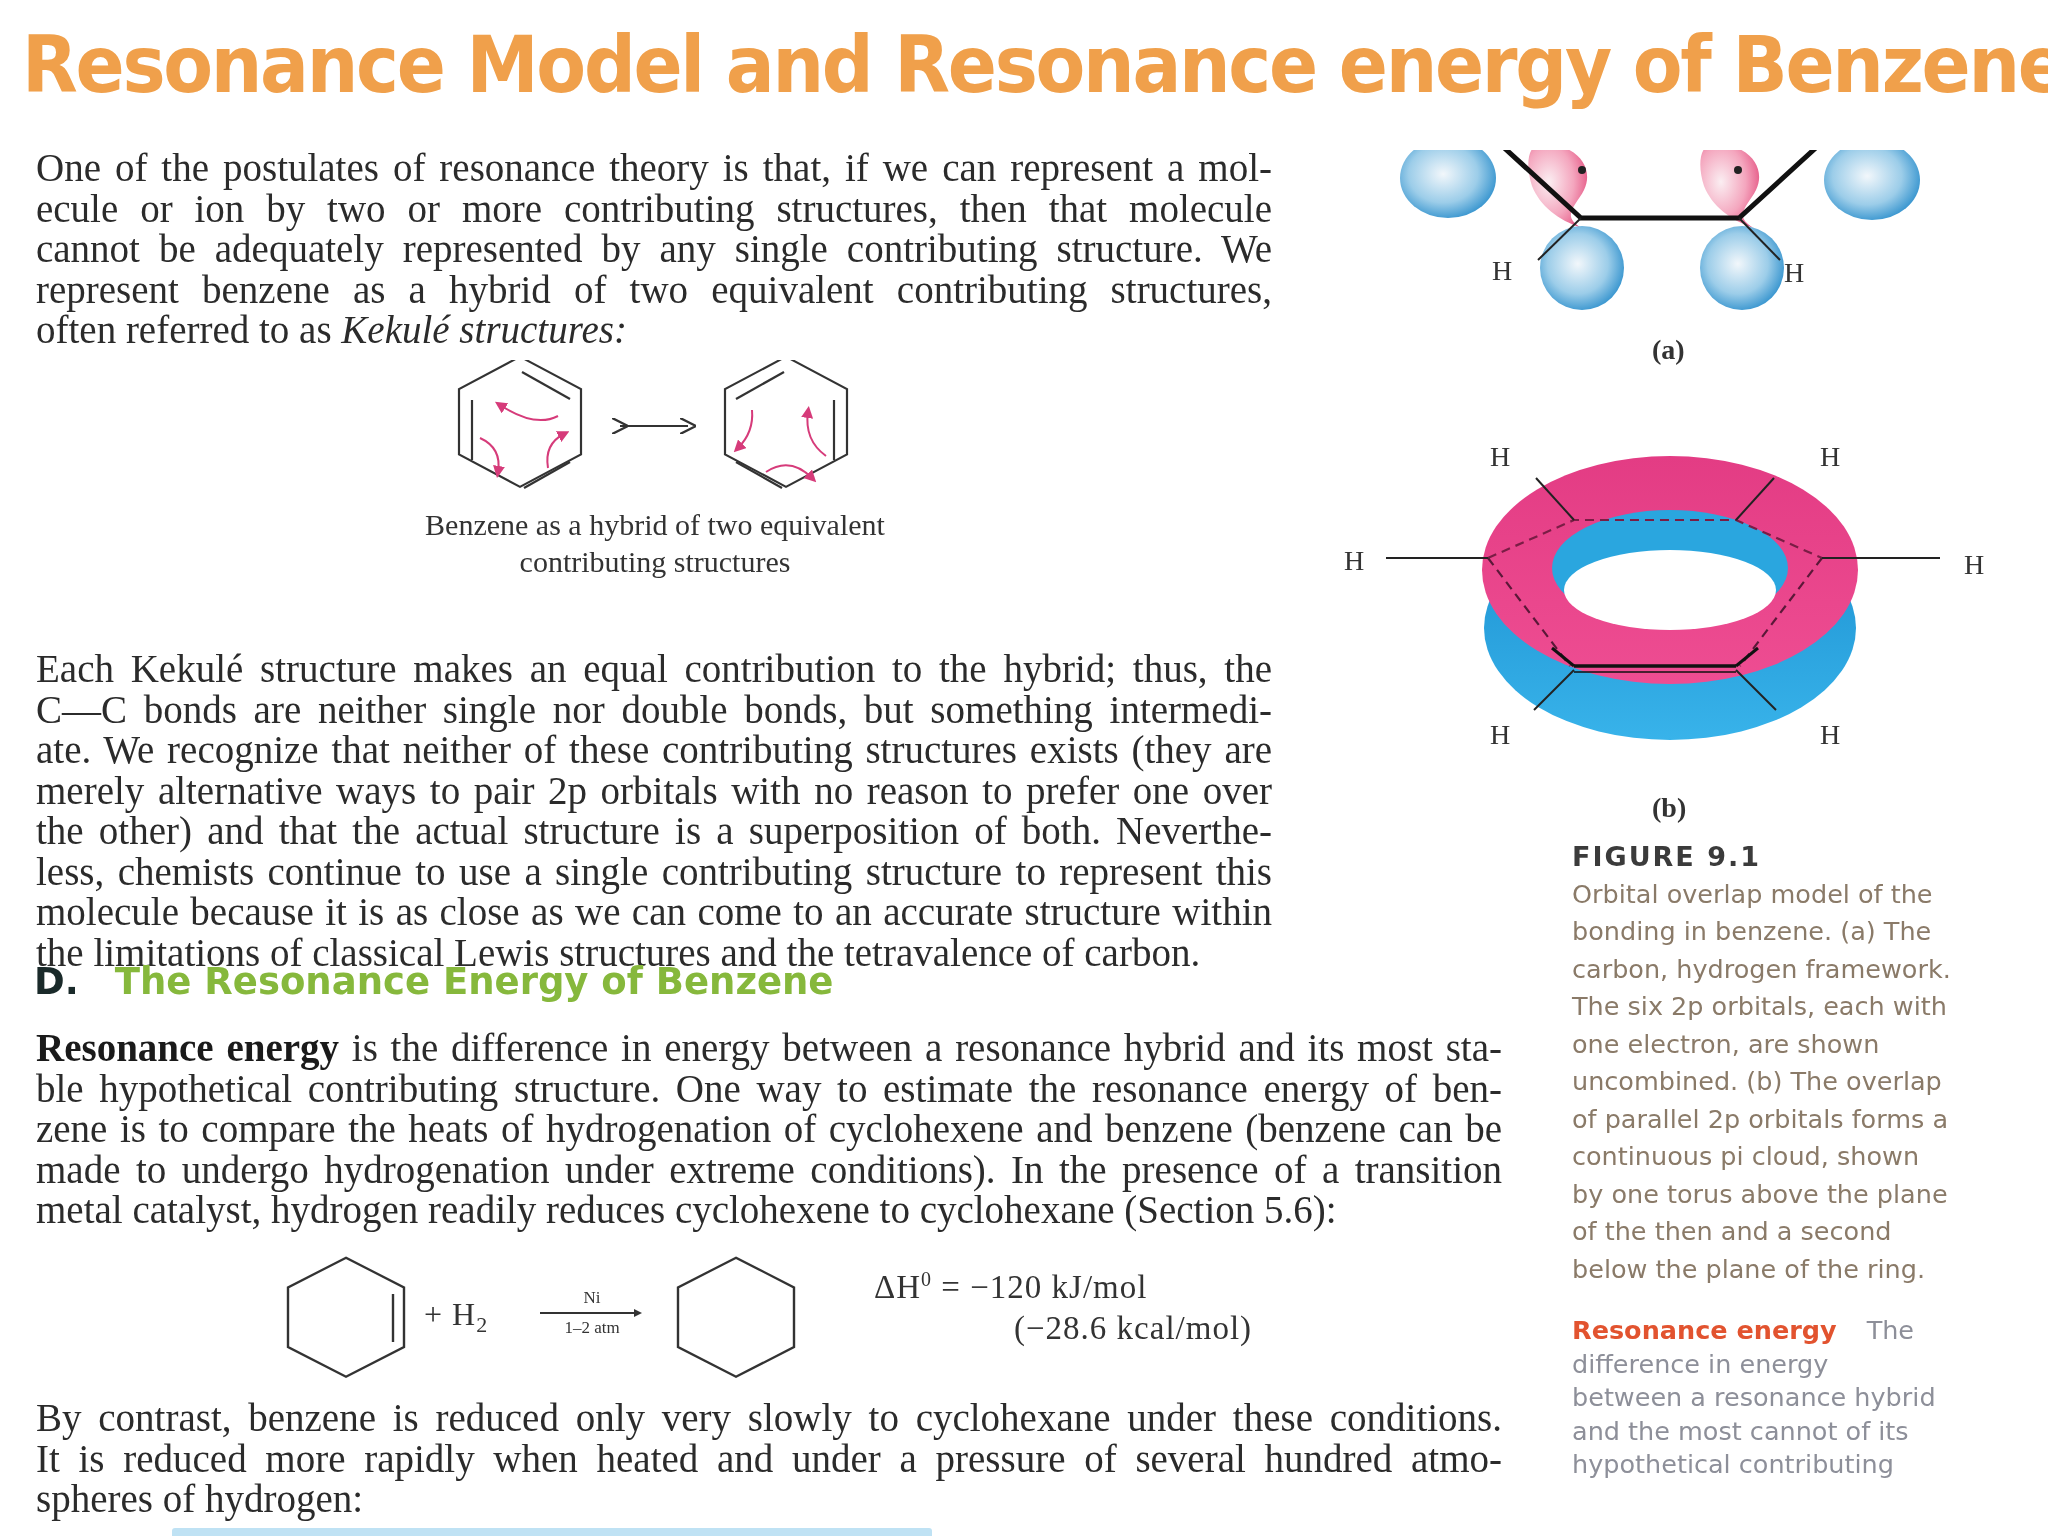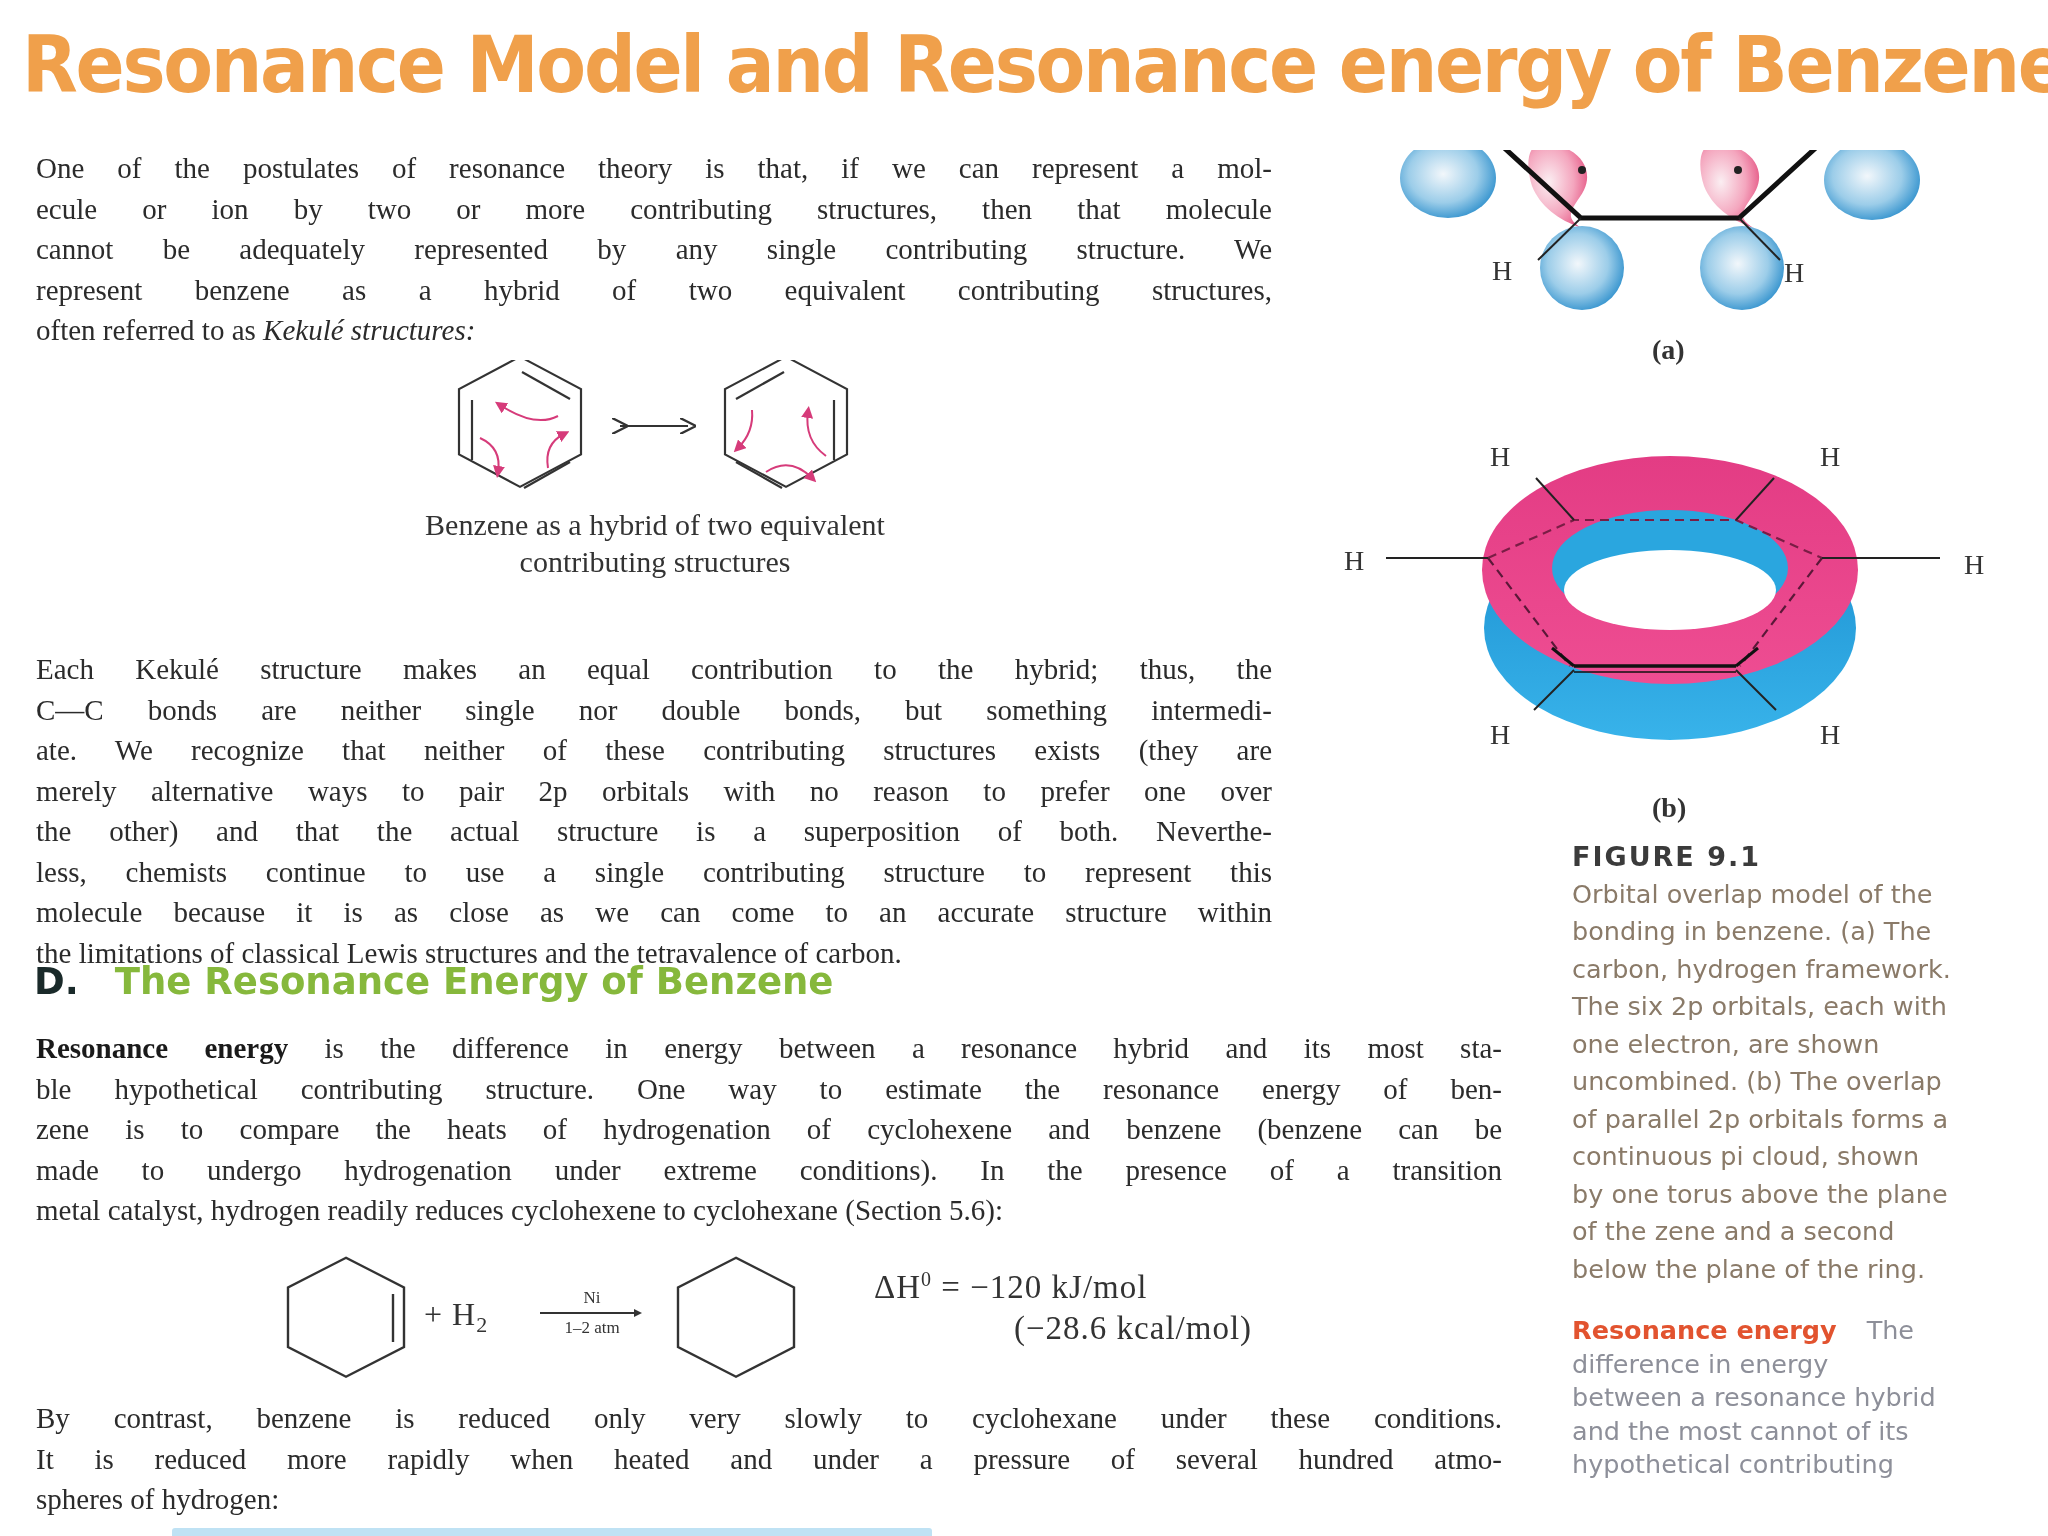--- a/index.html
+++ b/index.html
@@ -10,21 +10,21 @@
     color: #2a2a2a;
   }
   .slide-title {
     position: absolute; left: 22px; top: 26px;
     font-family: "DejaVu Sans", "Liberation Sans", sans-serif;
     font-weight: bold; font-size: 78px; letter-spacing: -2.5px;
     color: #f0a04b; white-space: nowrap; line-height: 1;
     transform: scaleX(0.93); transform-origin: left top;
   }
   .para {
-    position: absolute; font-size: 29px; line-height: 40.5px;
+    position: absolute; font-size: 39px; line-height: 40.5px;
     color: #2b2b2b; text-align: justify; text-align-last: justify;
   }
   .para .line { display: block; white-space: nowrap; text-align: justify; text-align-last: justify; }
   .para .line.last { text-align-last: left; }
   #p1 { left: 36px; top: 148px; width: 1236px; }
   #p2 { left: 36px; top: 602px; width: 1236px; margin-top: 47px; }
   #p3 { left: 36px; top: 1028px; width: 1466px; }
   #p4 { left: 36px; top: 1398px; width: 1466px; }
   .caption-center {
     position: absolute; left: 330px; top: 506px; width: 650px;
@@ -240,21 +240,21 @@
   <span class="line fig-title">FIGURE 9.1</span>
   <span class="line">Orbital overlap model of the</span>
   <span class="line">bonding in benzene. (a) The</span>
   <span class="line">carbon, hydrogen framework.</span>
   <span class="line">The six 2p orbitals, each with</span>
   <span class="line">one electron, are shown</span>
   <span class="line">uncombined. (b) The overlap</span>
   <span class="line">of parallel 2p orbitals forms a</span>
   <span class="line">continuous pi cloud, shown</span>
   <span class="line">by one torus above the plane</span>
-  <span class="line">of the zene and a second</span>
+  <span class="line">of the then and a second</span>
   <span class="line">below the plane of the ring.</span>
 </div>
 
 <div class="side" id="gloss">
   <span class="line"><span class="term">Resonance energy</span><span>The</span></span>
   <span class="line">difference in energy</span>
   <span class="line">between a resonance hybrid</span>
   <span class="line">and the most cannot of its</span>
   <span class="line">hypothetical contributing</span>
 </div>

